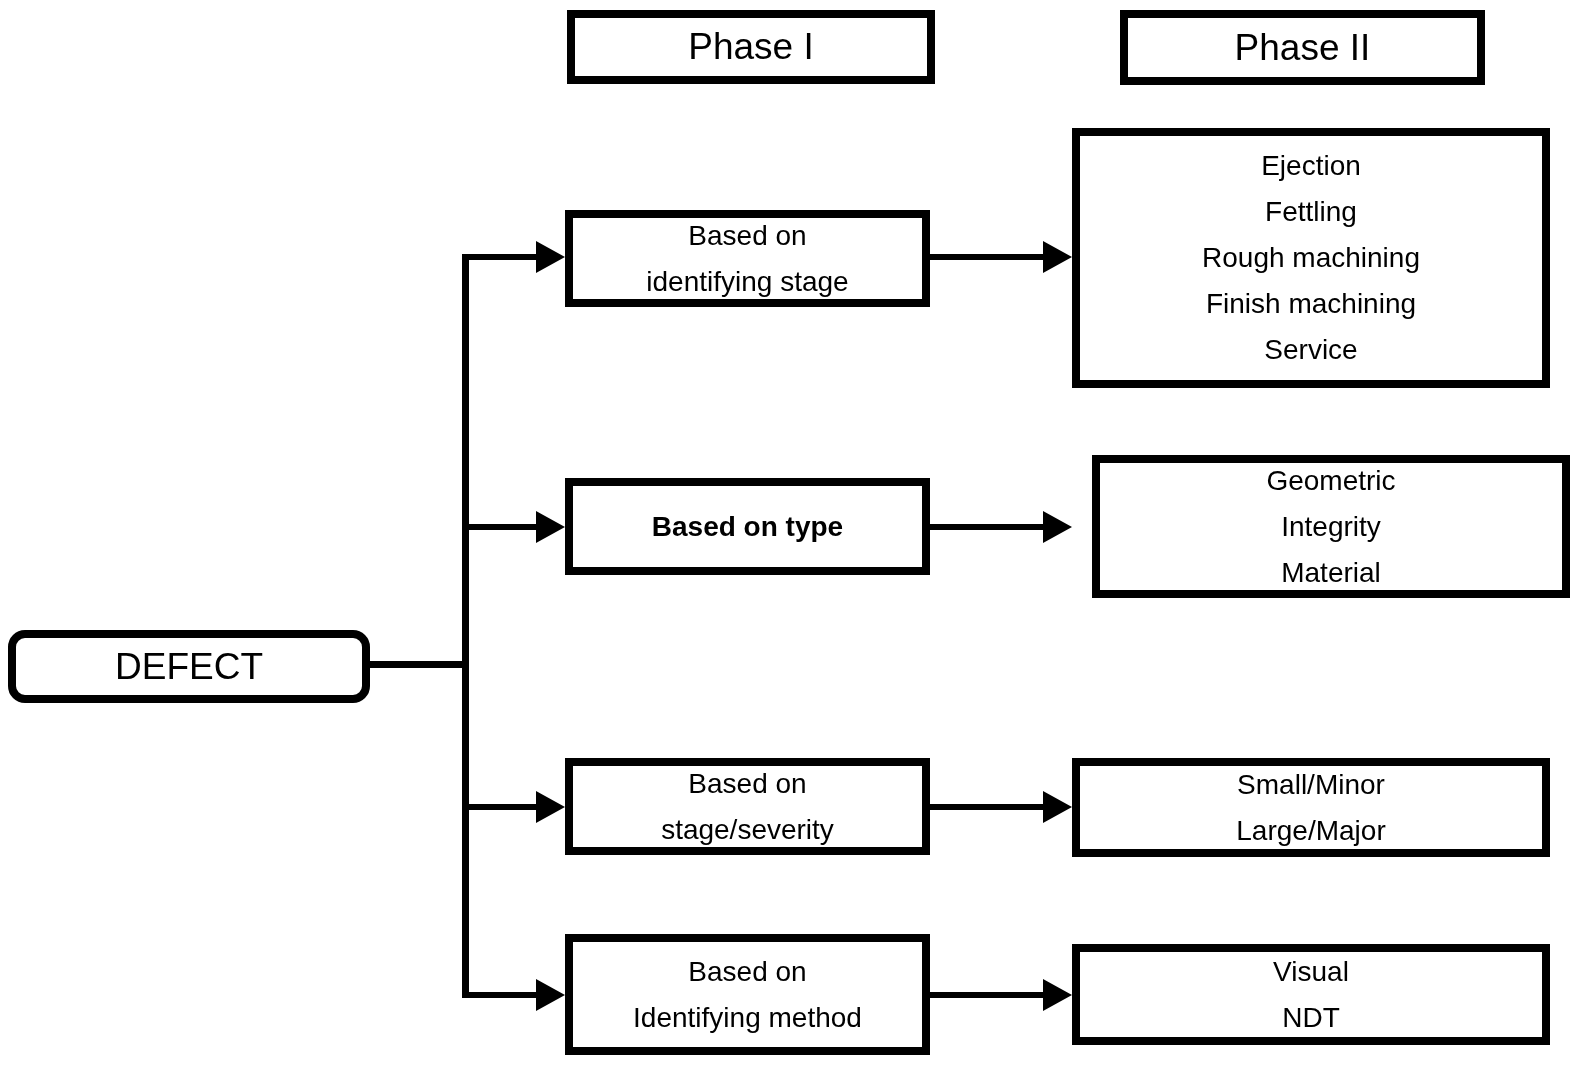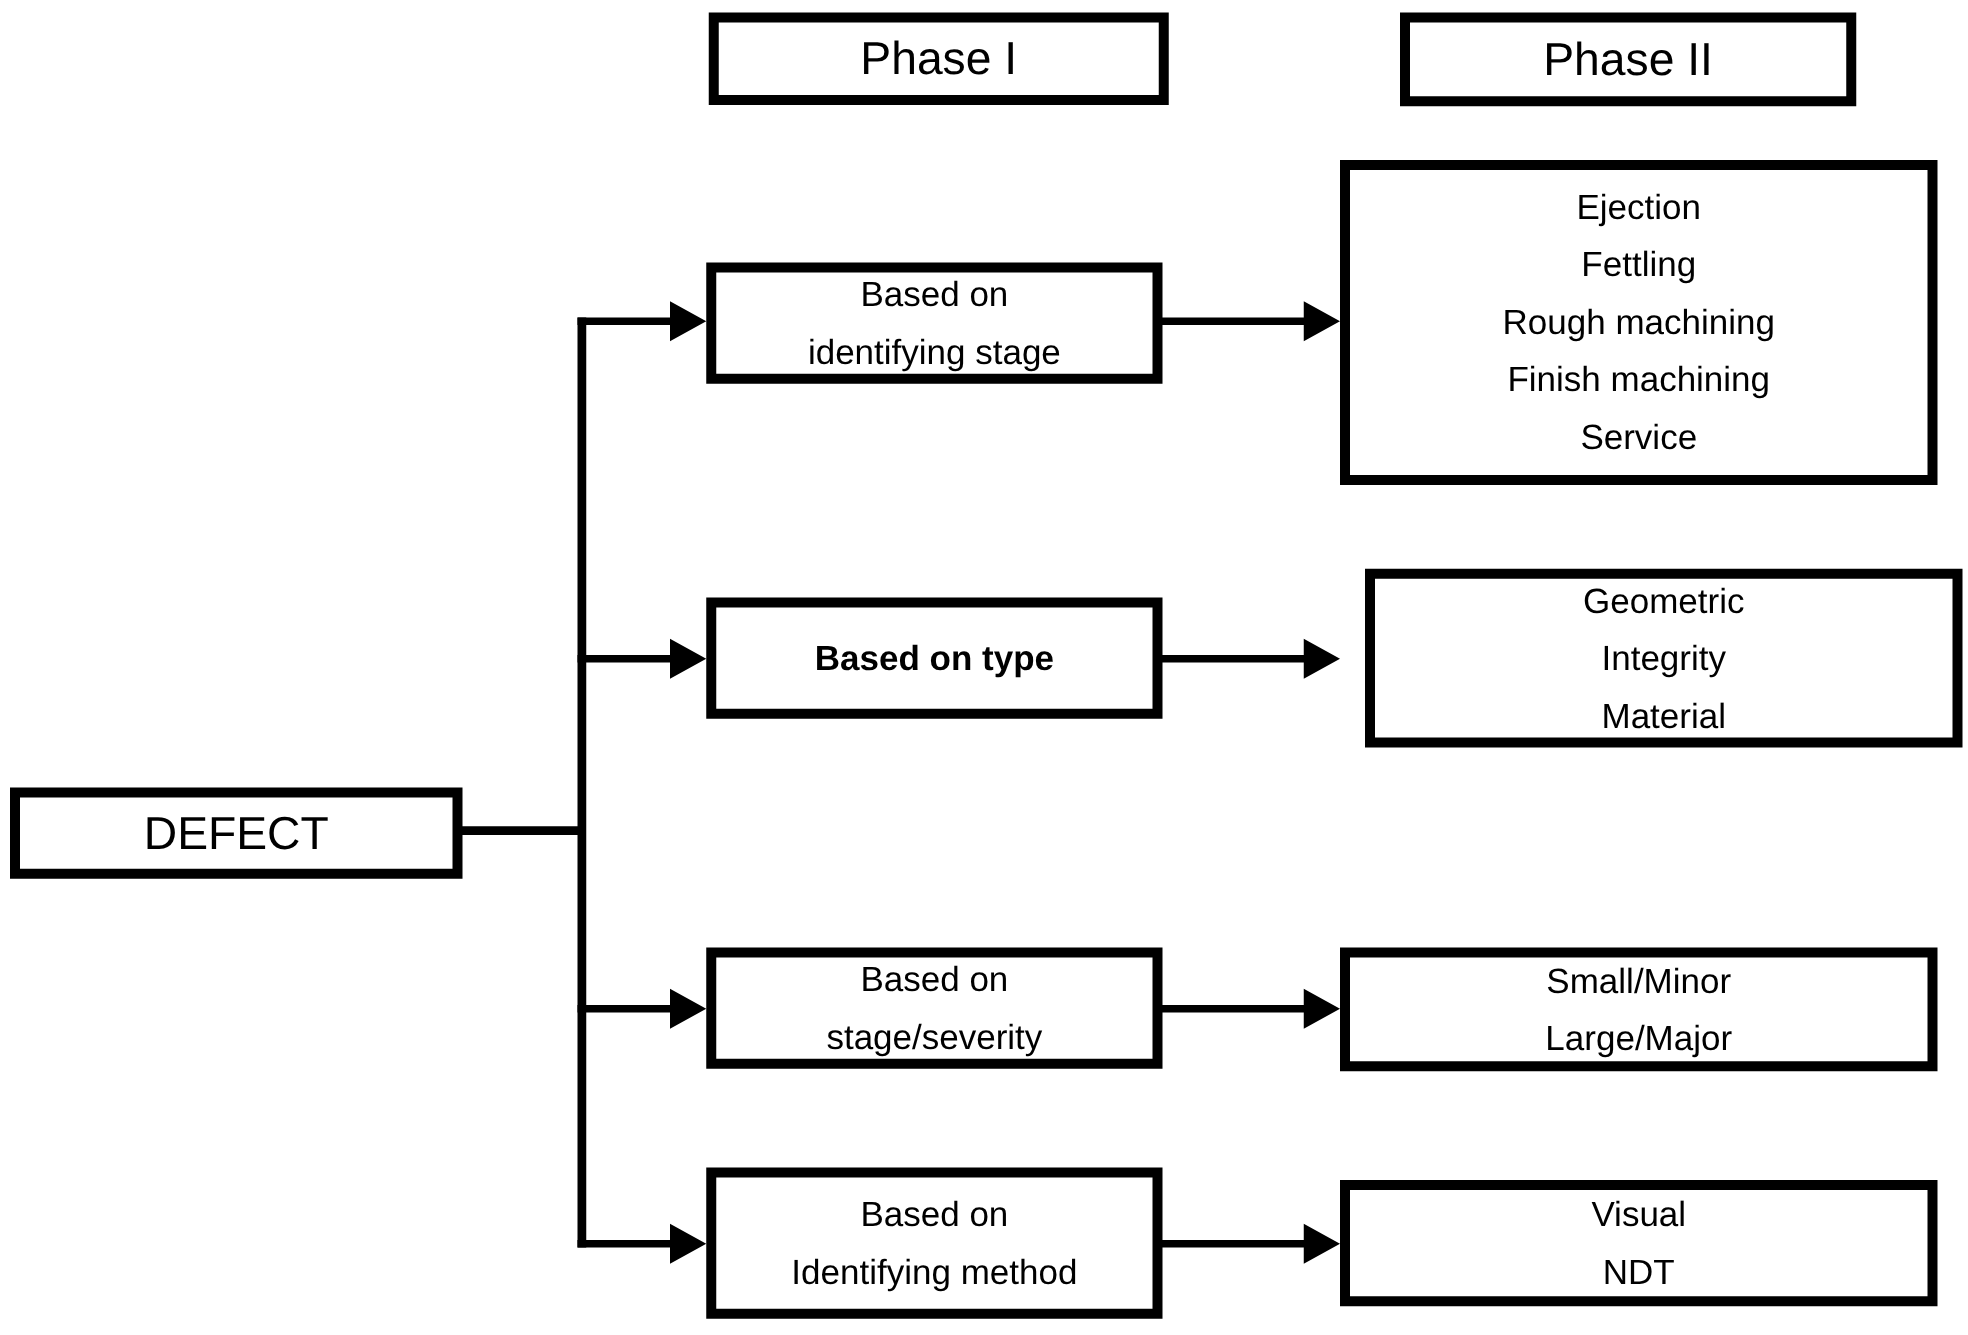--- a/index.html
+++ b/index.html
@@ -26,21 +26,21 @@
     font-size: 28px;
     line-height: 46px;
     white-space: nowrap;
   }
   .hdr .ln, .root .ln { font-size: 37px; line-height: 44px; }
 
   
   .hdr1  { left: 567px;  top: 10px;  width: 368px; height: 74px; }
   .hdr2  { left: 1120px; top: 10px;  width: 365px; height: 75px; }
   
-  .rootb { left: 8px;    top: 630px; width: 362px; height: 73px; }
+  .rootb { left: 8px;    top: 630px; width: 362px; height: 73px; border-radius: 17px; }
   
   .p1r1  { left: 565px;  top: 210px; width: 365px; height: 97px; }
   .p1r2  { left: 565px;  top: 478px; width: 365px; height: 97px; font-weight: bold; }
   .p1r3  { left: 565px;  top: 758px; width: 365px; height: 97px; }
   .p1r4  { left: 565px;  top: 934px; width: 365px; height: 121px; }
   
   .p2r1  { left: 1072px; top: 128px; width: 478px; height: 260px; }
   .p2r2  { left: 1092px; top: 455px; width: 478px; height: 143px; }
   .p2r3  { left: 1072px; top: 758px; width: 478px; height: 99px; }
   .p2r4  { left: 1072px; top: 944px; width: 478px; height: 101px; }

